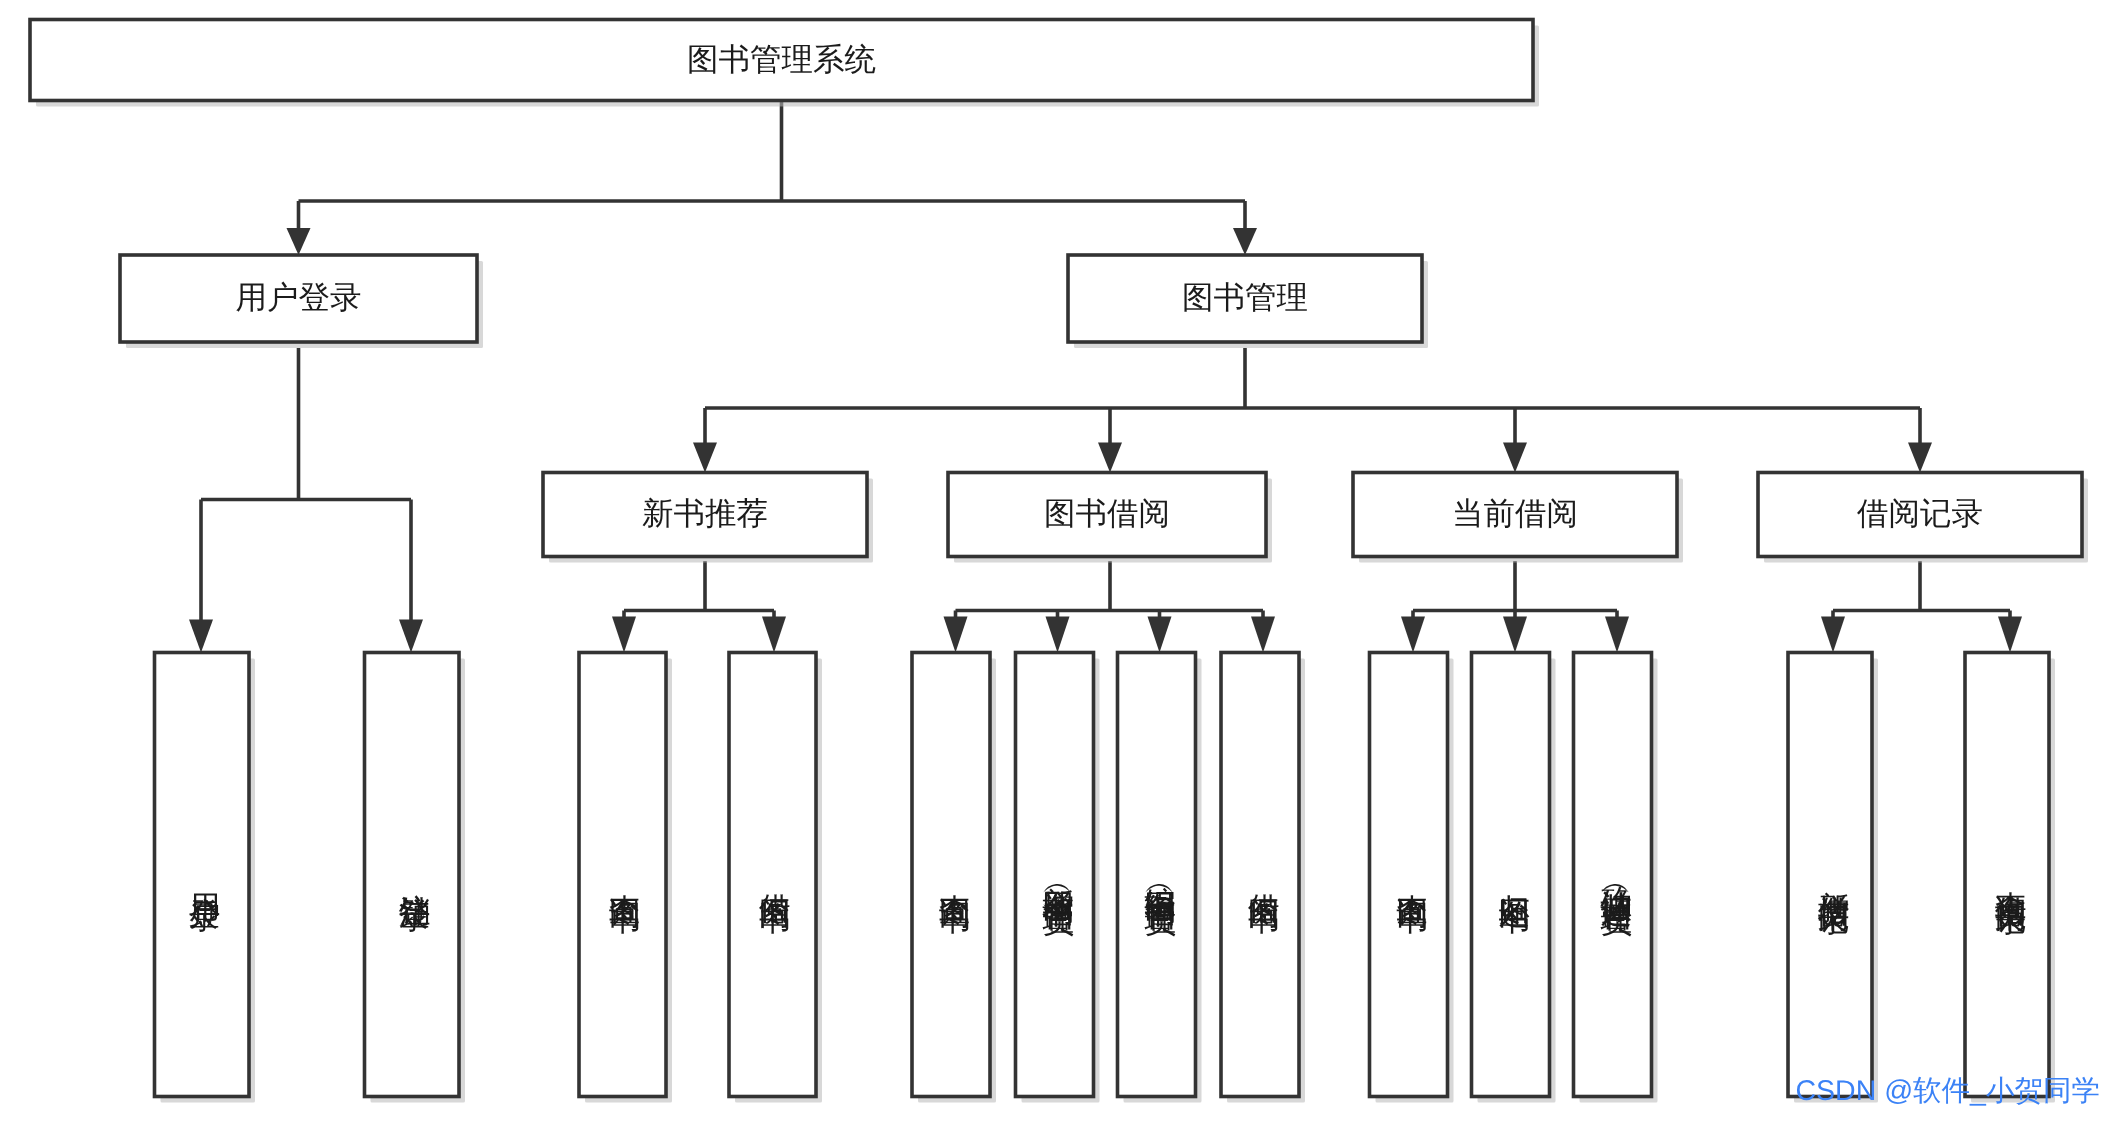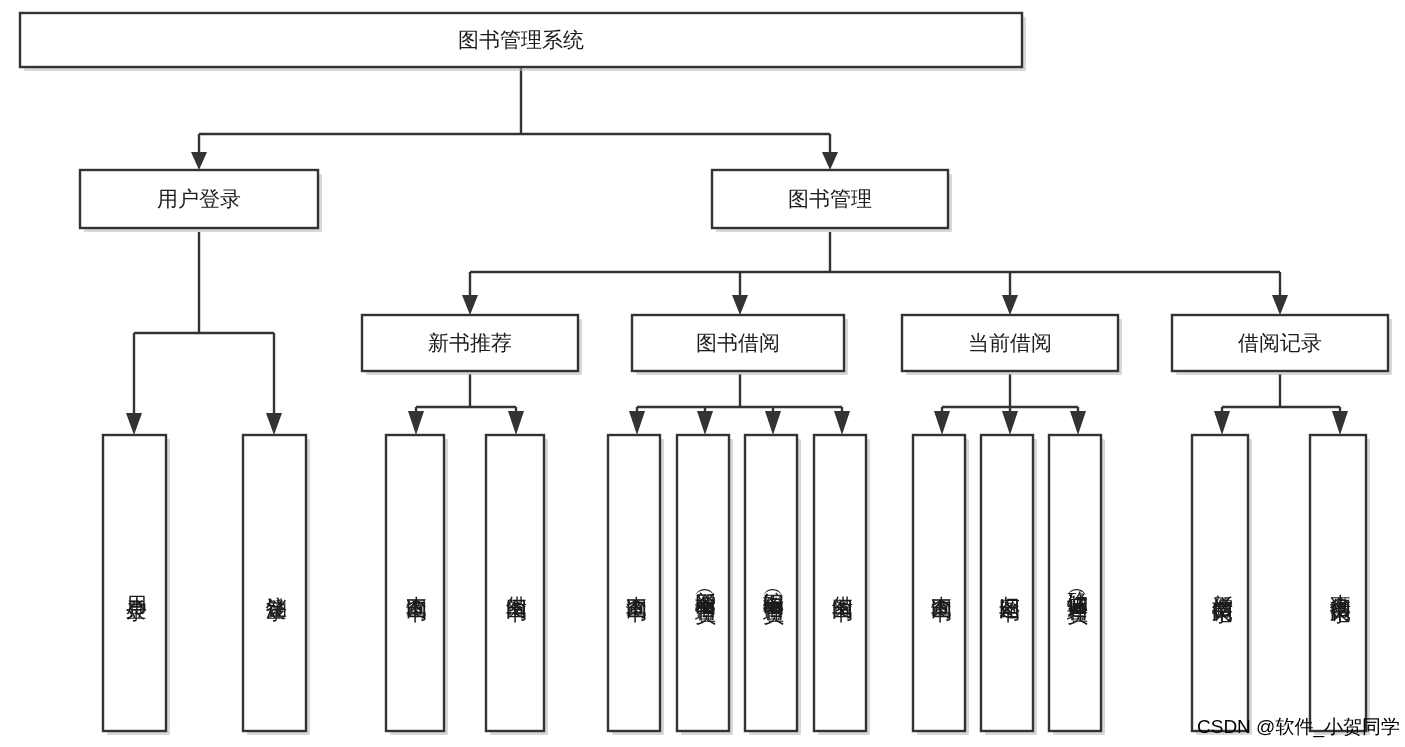--- a/index.html
+++ b/index.html
@@ -60,21 +60,21 @@
     fill: #1b1b1b;
     text-anchor: middle;
     dominant-baseline: middle;
     writing-mode: vertical-rl;
     letter-spacing: 2px;
   }
   .watermark {
     position: absolute;
     font-family: "Liberation Sans", "DejaVu Sans", sans-serif;
     font-size: 19px;
-    color: #000000;
+    color: #3b82f6;
     white-space: nowrap;
     pointer-events: none;
     user-select: none;
   }
 </style>
 </head>
 <body>
 
 <div id="diagram-root">
 

